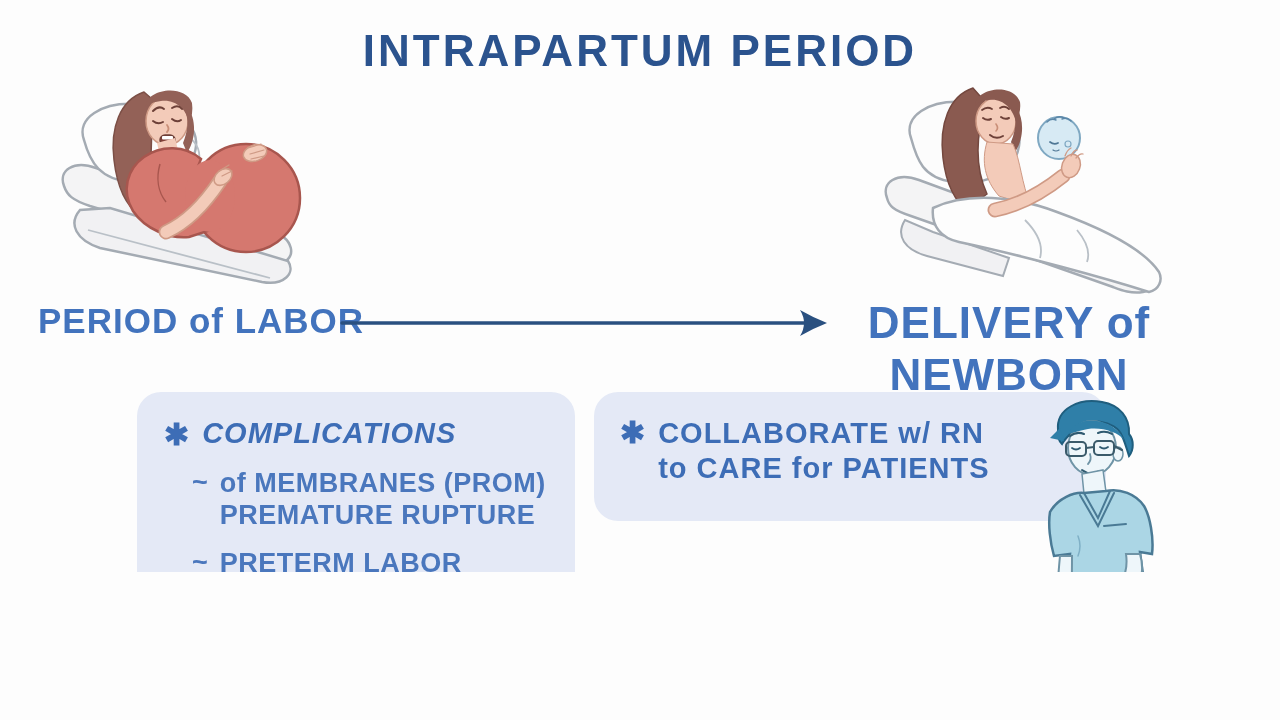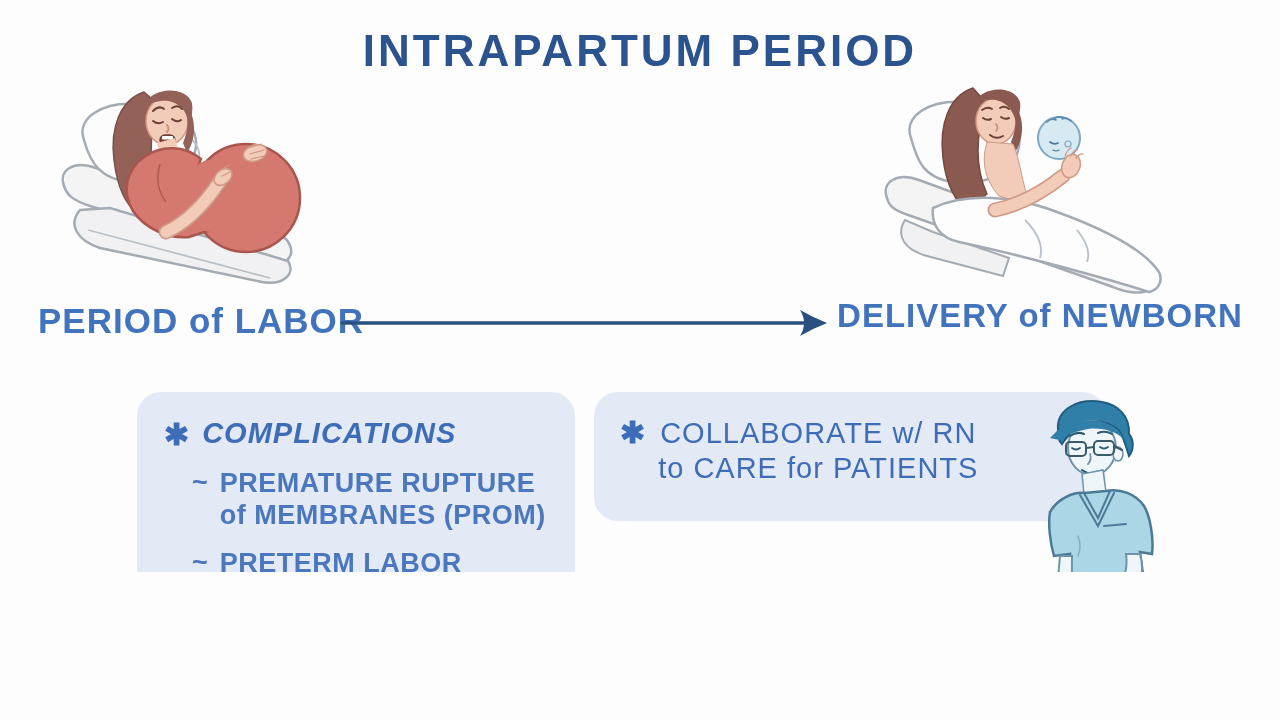--- a/index.html
+++ b/index.html
@@ -17,38 +17,38 @@
   .illus-right { left:875px; top:80px;  width:315px; height:222px; }
   .illus-nurse { left:1022px; top:396px; width:160px; height:260px; z-index:5; }
 
   .timeline-start {
     position:absolute; left:38px; top:301px;
     font-size:35px; font-weight:bold; letter-spacing:1px; color:#4273bd;
     white-space:nowrap;
   }
   .timeline-arrow { position:absolute; left:336px; top:303px; width:495px; height:40px; }
   .timeline-end {
-    position:absolute; left:828px; top:297px; width:424px; text-align:center;
-    font-size:33px; font-weight:bold; letter-spacing:1px; color:#4273bd; line-height:1.18;
+    position:absolute; left:797px; top:297px; width:424px; text-align:center;
+    font-size:44px; font-weight:bold; letter-spacing:1px; color:#4273bd; line-height:1.18;
   }
 
   .note-box {
     position:absolute; background:#e4e9f6; border-radius:24px;
   }
   .box-complications { left:137px; top:392px; width:438px; height:220px; padding:26px 20px 0 27px; }
   .box-collaborate   { left:594px; top:392px; width:512px; height:129px; padding:24px 20px 0 26px; }
 
   .bullet-row { display:flex; align-items:flex-start; gap:13px; }
   .bullet {
     font-size:30px; font-weight:bold; color:#3d6db6; line-height:1.1; flex:0 0 auto;
   }
   .box-heading {
     font-size:29px; font-weight:bold; letter-spacing:1px; color:#3d6db6; line-height:1.1;font-style:italic;
   }
-  .box-lines { font-size:29px; font-weight:normal; letter-spacing:1px; color:#3d6db6; line-height:1.2;text-align:center; }
+  .box-lines { font-size:29px; font-weight:bold; letter-spacing:1px; color:#3d6db6; line-height:1.2; }
 
   .box-items { margin:16px 0 0 28px; display:flex; flex-direction:column; gap:15px; }
   .box-item { display:flex; align-items:flex-start; gap:12px; }
   .item-marker { font-size:27px; font-weight:bold; color:#4a77bd; line-height:1.15; flex:0 0 auto; }
   .item-lines { font-size:27px; font-weight:bold; letter-spacing:0.5px; color:#4a77bd; line-height:1.2; }
   .item-lines div:empty { display:none; }
 </style>
 </head>
 <body>
 
@@ -149,22 +149,22 @@
 
   <div class="note-box box-complications">
     <div class="bullet-row">
       <span class="bullet">✱</span>
       <span class="box-heading">COMPLICATIONS</span>
     </div>
     <div class="box-items">
       <div class="box-item">
         <span class="item-marker">~</span>
         <div class="item-lines">
+          <div>of MEMBRANES (PROM)</div>
           <div>PREMATURE RUPTURE</div>
-          <div>of MEMBRANES (PROM)</div>
         </div>
       </div>
       <div class="box-item">
         <span class="item-marker">~</span>
         <div class="item-lines">
           <div>PRETERM LABOR</div>
 
         </div>
       </div>
     </div>

